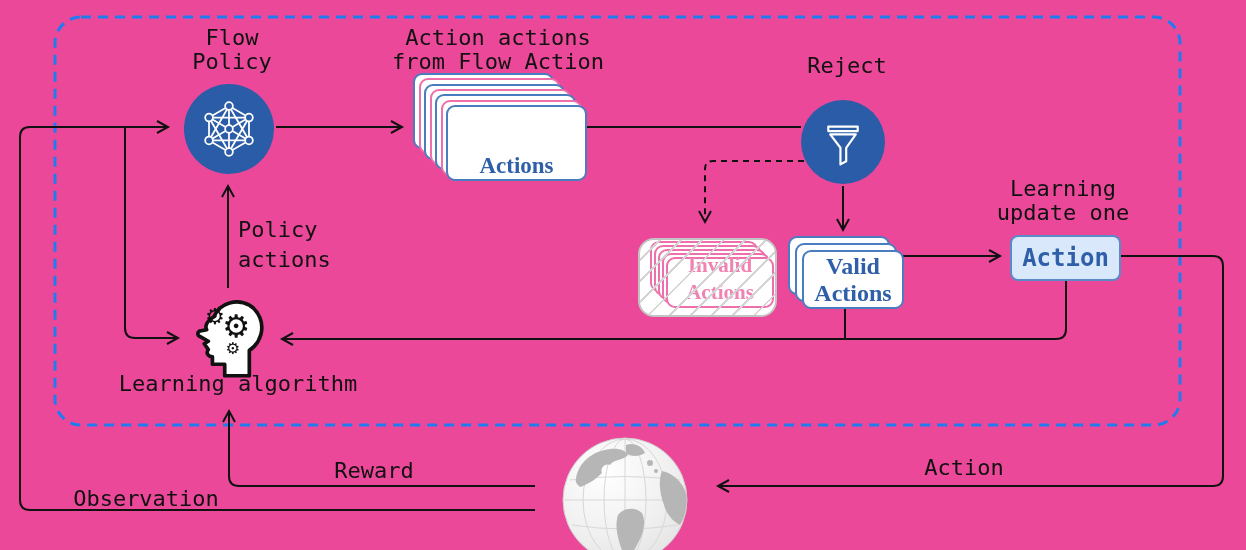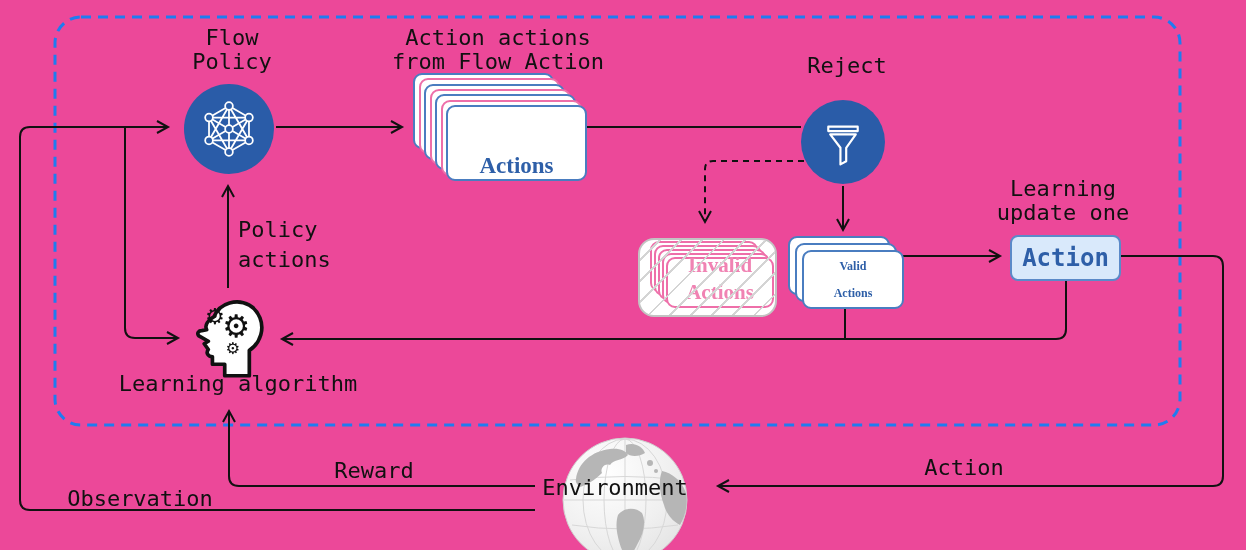--- a/index.html
+++ b/index.html
@@ -18,21 +18,21 @@
     position:absolute;z-index:2;border-radius:50%;background:#2a5ca8;
     display:flex;align-items:center;justify-content:center;
   }
   .card{
     position:absolute;background:#fff;border:2px solid #4a7dc0;border-radius:9px;
     display:flex;flex-direction:column;align-items:center;justify-content:flex-end;font-family:Liberation Serif, serif;
   }
   .card.pink{border-color:#ee6fa9;}
   .stack{position:absolute;z-index:2;}
   .actions-front{font-weight:bold;font-size:23px;color:#2e5fa8;}
-  .valid-txt{font-weight:bold;font-size:12px;line-height:27px;color:#2e5fa8;}
+  .valid-txt{font-weight:bold;font-size:24px;line-height:27px;color:#2e5fa8;}
   .invalid-txt{font-weight:bold;font-size:21px;line-height:27px;color:#f083b3;}
   .invalid-wrap{
     position:absolute;z-index:2;border:2px solid #c3c3c3;border-radius:16px;background:#fff;
   }
   .invalid-wrap::after{
     content:"";position:absolute;inset:0;border-radius:14px;z-index:5;pointer-events:none;
     background:repeating-linear-gradient(135deg,transparent 0 13px,#d4d4d4 13px 15px);
   }
   .invalid-wrap .card{z-index:2;}
   .action-box{
@@ -207,26 +207,23 @@
     <g fill="#111" font-family="DejaVu Sans, sans-serif" text-anchor="middle">
       <text x="60" y="49" font-size="38">⚙</text>
       <text x="34" y="33" font-size="27">⚙</text>
       <text x="56" y="69" font-size="20">⚙</text>
     </g>
   </svg>
   <div class="lbl" style="left:238px;top:372px">
     <div>Learning algorithm</div>
   </div>
 
-  <div class="lbl env-lbl" style="left:615px;top:476px">
-    <div>Environment</div>
-  </div>
   <div class="lbl" style="left:374px;top:459px">
     <div>Reward</div>
   </div>
-  <div class="lbl" style="left:140px;top:487px">
+  <div class="lbl" style="left:146px;top:487px">
     <div>Observation</div>
   </div>
   <div class="lbl" style="left:964px;top:456px">
     <div>Action</div>
   </div>
 
 </div>
 
 </body></html>

